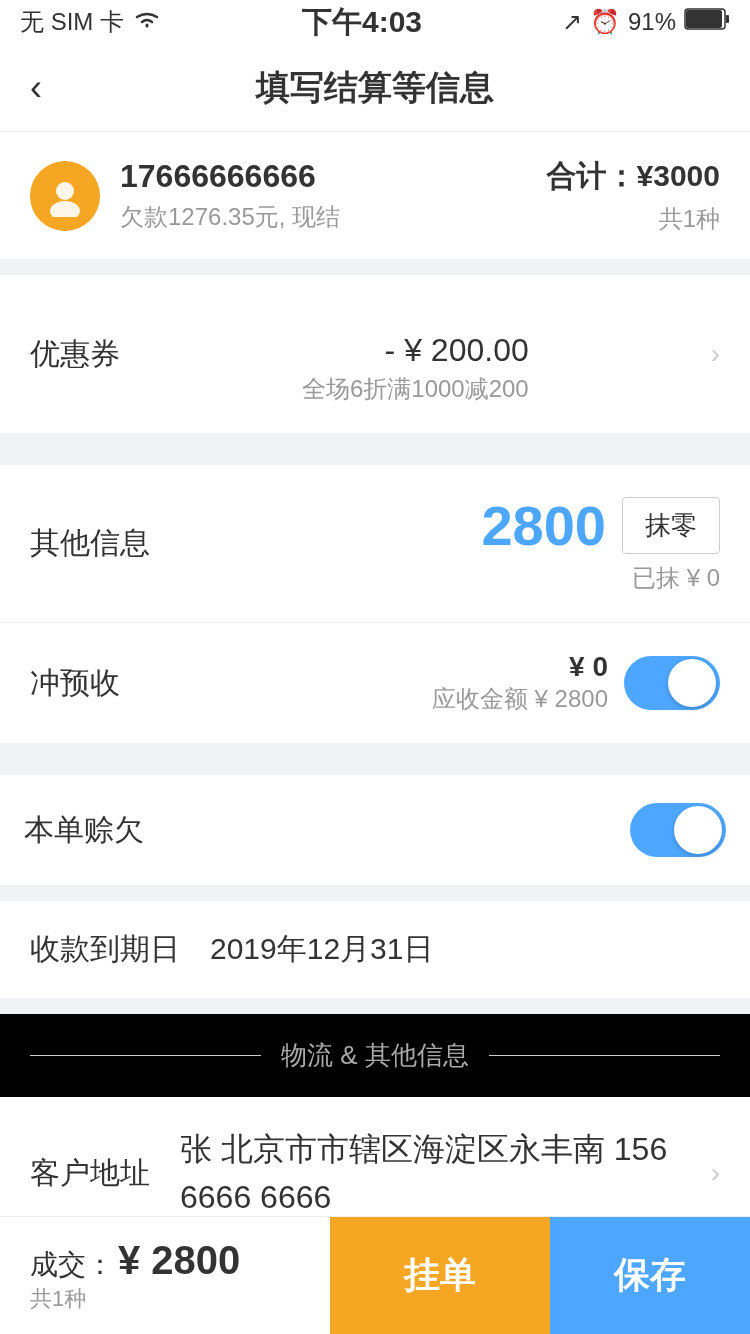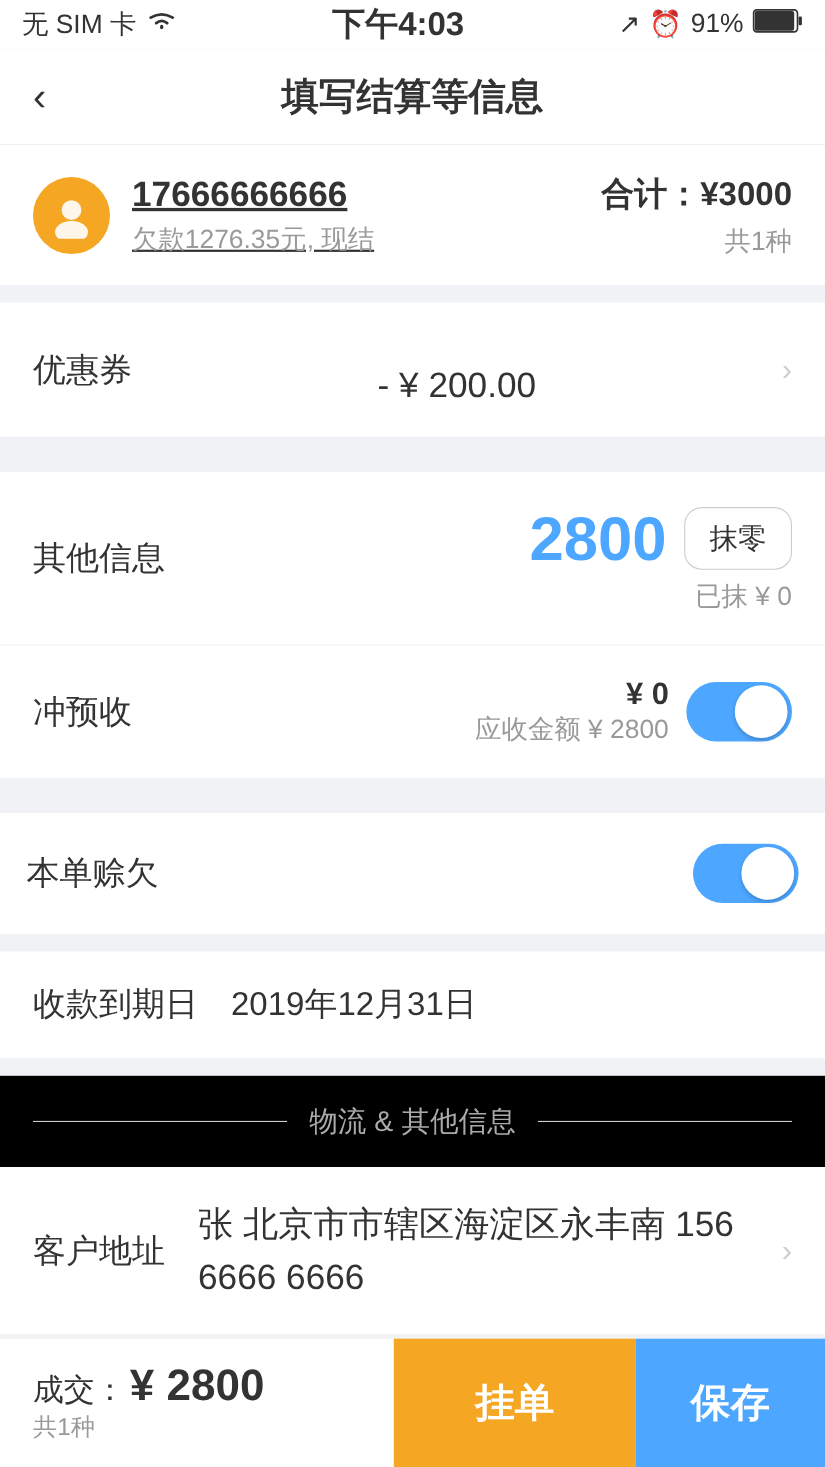--- a/index.html
+++ b/index.html
@@ -70,21 +70,21 @@
       border-radius: 50%;
       background: #f5a623;
       display: flex;
       align-items: center;
       justify-content: center;
       color: #fff;
       font-size: 32px;
       margin-right: 20px;
       flex-shrink: 0;
     }
-    .customer-info { flex: 1; text-decoration: underline; }
+    .customer-info { flex: 1; }
     .customer-phone { font-size: 32px; font-weight: 600; }
     .customer-sub { font-size: 24px; color: #999; margin-top: 6px; }
     .customer-total { text-align: right; }
     .total-amount { font-size: 30px; font-weight: 600; }
     .total-sub { font-size: 24px; color: #999; margin-top: 6px; }
     .row-label { font-size: 30px; color: #333; }
     .row-chevron { color: #ccc; font-size: 28px; }
 
     
     .discount-row {
@@ -109,21 +109,21 @@
       align-items: center;
       justify-content: space-between;
       padding: 28px 30px;
       border-bottom: 1px solid #f0f0f0;
     }
     .transaction-label { font-size: 30px; }
     .transaction-right { display: flex; align-items: center; gap: 16px; }
     .amount-big { font-size: 56px; font-weight: 600; color: #4da6ff; }
     .round-btn {
       border: 1px solid #ccc;
-      border-radius: 16px;
+      border-radius: 4px;
       padding: 10px 22px;
       font-size: 26px;
       color: #333;
       background: #fff;
       cursor: pointer;
     }
     .amount-sub { font-size: 24px; color: #999; text-align: right; margin-top: 4px; }
 
     
     .precharge-row {
@@ -213,21 +213,21 @@
       background: #f5a623;
       display: flex;
       align-items: center;
       justify-content: center;
       font-size: 36px;
       color: #fff;
       font-weight: 600;
       cursor: pointer;
     }
     .btn-save {
-      width: 172px;
+      width: 200px;
       height: 118px;
       background: #4da6ff;
       display: flex;
       align-items: center;
       justify-content: center;
       font-size: 36px;
       color: #fff;
       font-weight: 600;
       cursor: pointer;
     }
@@ -283,20 +283,21 @@
       <span>合计：</span><span>¥3000</span>
     </div>
     <div class="total-sub">共1种</div>
   </div>
 </div>
 
 <div class="discount-row card">
   <div class="row-label">优惠券</div>
   <div class="discount-right">
     <div class="discount-amount">- ¥ 200.00</div>
+    <div class="discount-desc">全场6折满1000减200</div>
   </div>
   <span class="row-chevron">›</span>
 </div>
 
 <div style="height:16px; background:#f0f2f5;"></div>
 
 <div class="section-card">
   <div class="transaction-row">
     <div class="transaction-label">其他信息</div>
     <div style="text-align:right;">

